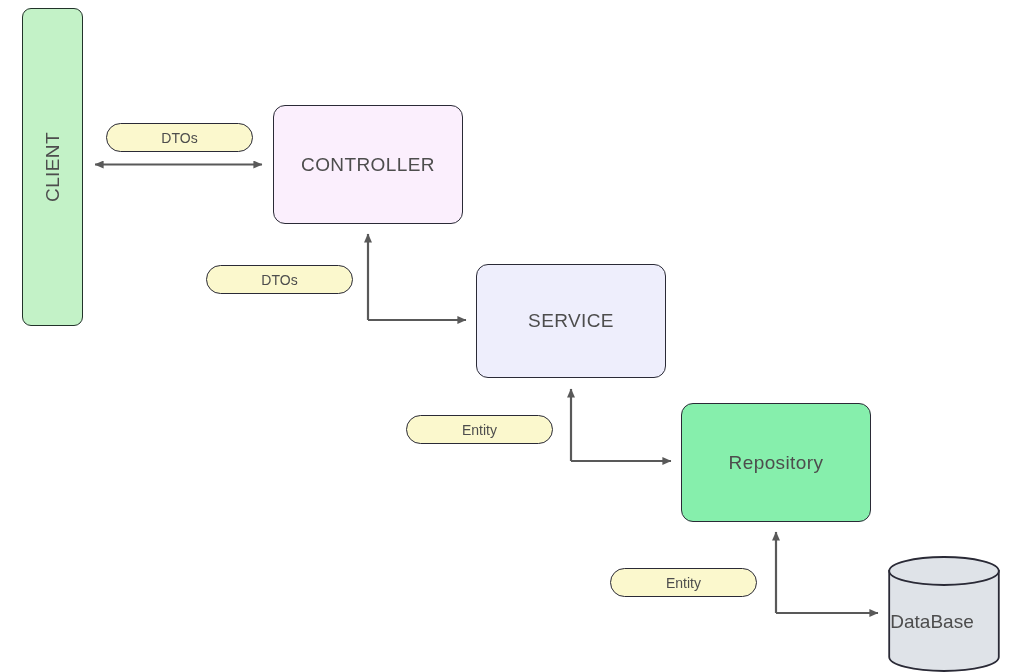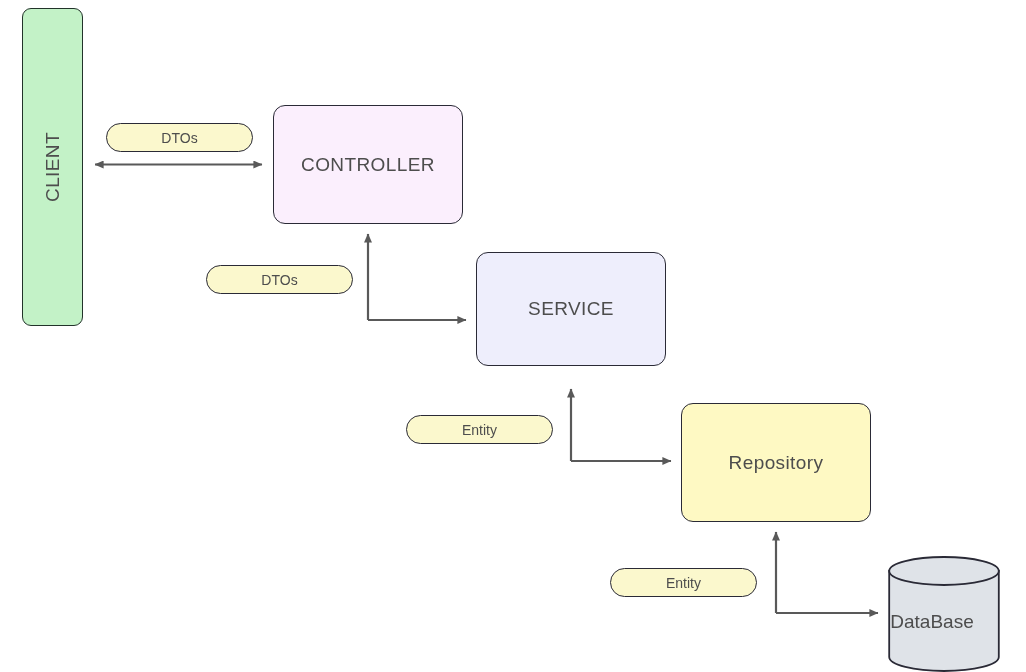--- a/index.html
+++ b/index.html
@@ -56,31 +56,31 @@
   }
   .node-controller {
     left: 273px;
     top: 105px;
     width: 190px;
     height: 119px;
     background: #fbeffd;
   }
   .node-service {
     left: 476px;
-    top: 252px;
+    top: 264px;
     width: 190px;
     height: 114px;
     background: #eeeefc;
   }
   .node-repository {
     left: 681px;
     top: 403px;
     width: 190px;
     height: 119px;
-    background: #fef9c3;
+    background: #86efac;
   }
   .pill {
     position: absolute;
     box-sizing: border-box;
     display: flex;
     align-items: center;
     justify-content: center;
     height: 29px;
     width: 147px;
     background: #fbf8cd;

